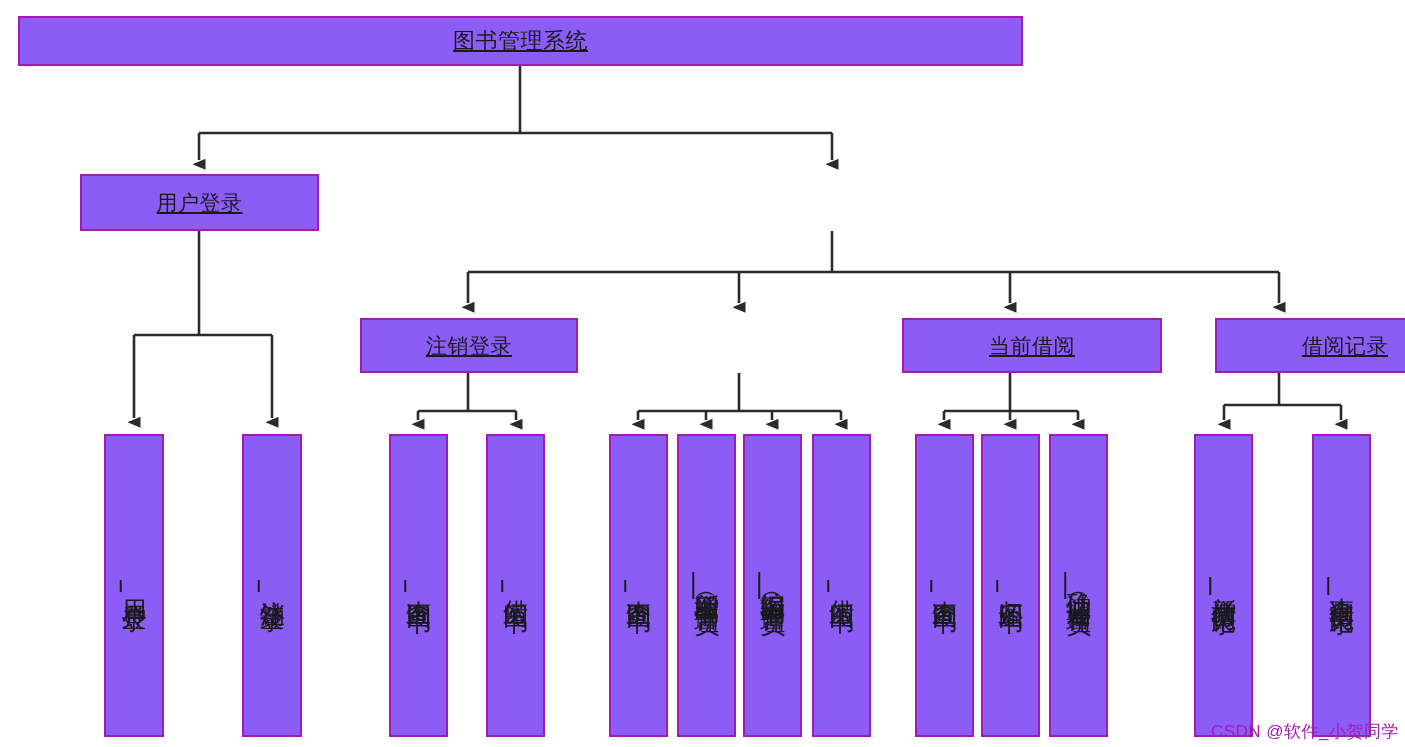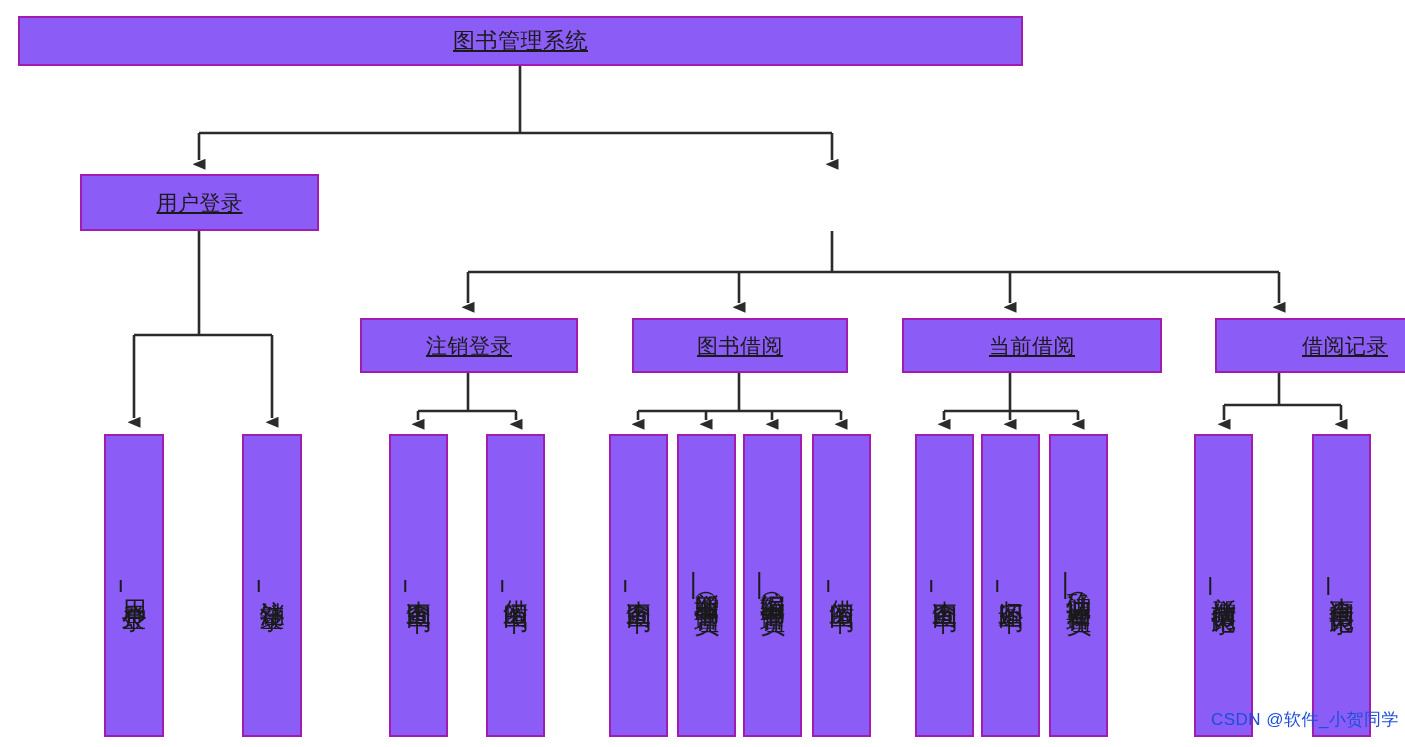--- a/index.html
+++ b/index.html
@@ -16,22 +16,22 @@
   .node.h{ }                     
   .node.h .lbl{font-size:21px;letter-spacing:.5px;white-space:nowrap;}
 
   .node.root .lbl{font-size:22px;}
 
   .node.v{align-items:center;justify-content:center;}
   .node.v .lbl{writing-mode:vertical-rl;text-orientation:upright;
                font-size:25px;line-height:1.02;letter-spacing:3px;
                white-space:nowrap;}
 
-  .watermark{position:absolute;right:6px;bottom:16px;font-size:17px;
-             color:#1d4ed8;letter-spacing:.5px;white-space:nowrap;}
+  .watermark{position:absolute;right:6px;bottom:4px;font-size:17px;
+             color:#a21caf;letter-spacing:.5px;white-space:nowrap;}
 </style>
 </head>
 <body>
 
 <div id="stage">
 
   <svg id="edges" viewBox="0 0 1405 747" xmlns="http://www.w3.org/2000/svg">
     <defs>
       <marker id="ar" markerWidth="11" markerHeight="13" refX="1.2" refY="6.5" orient="auto" markerUnits="userSpaceOnUse">
         <path d="M0,0 L11,0 L5.5,13 Z" fill="#2b2b2b"></path>
@@ -85,23 +85,20 @@
     <span class="lbl">图书管理系统</span>
   </div>
 
   <div class="node h" style="left:80px;top:174px;width:239px;height:57px;">
     <span class="lbl">用户登录</span>
   </div>
 
   <div class="node h" style="left:360px;top:318px;width:218px;height:55px;">
     <span class="lbl">注销登录</span>
   </div>
-  <div class="node h" style="left:632px;top:318px;width:216px;height:55px;">
-    <span class="lbl">图书借阅</span>
-  </div>
   <div class="node h" style="left:902px;top:318px;width:260px;height:55px;">
     <span class="lbl">当前借阅</span>
   </div>
   <div class="node h" style="left:1215px;top:318px;width:216px;height:55px;padding-left:44px;">
     <span class="lbl">借阅记录</span>
   </div>
 
   <div class="node v" style="left:104px;top:434px;width:60px;height:303px;">
     <span class="lbl">用户登录</span>
   </div>

